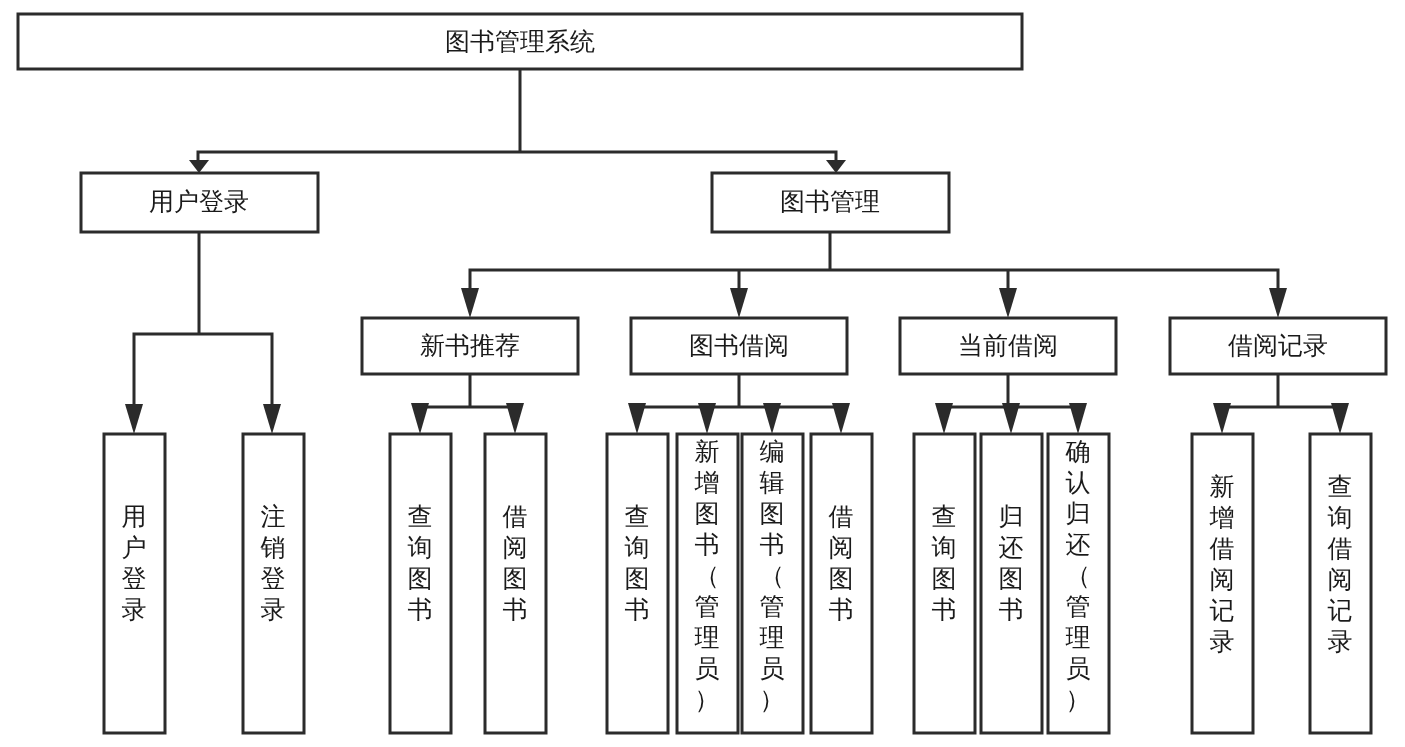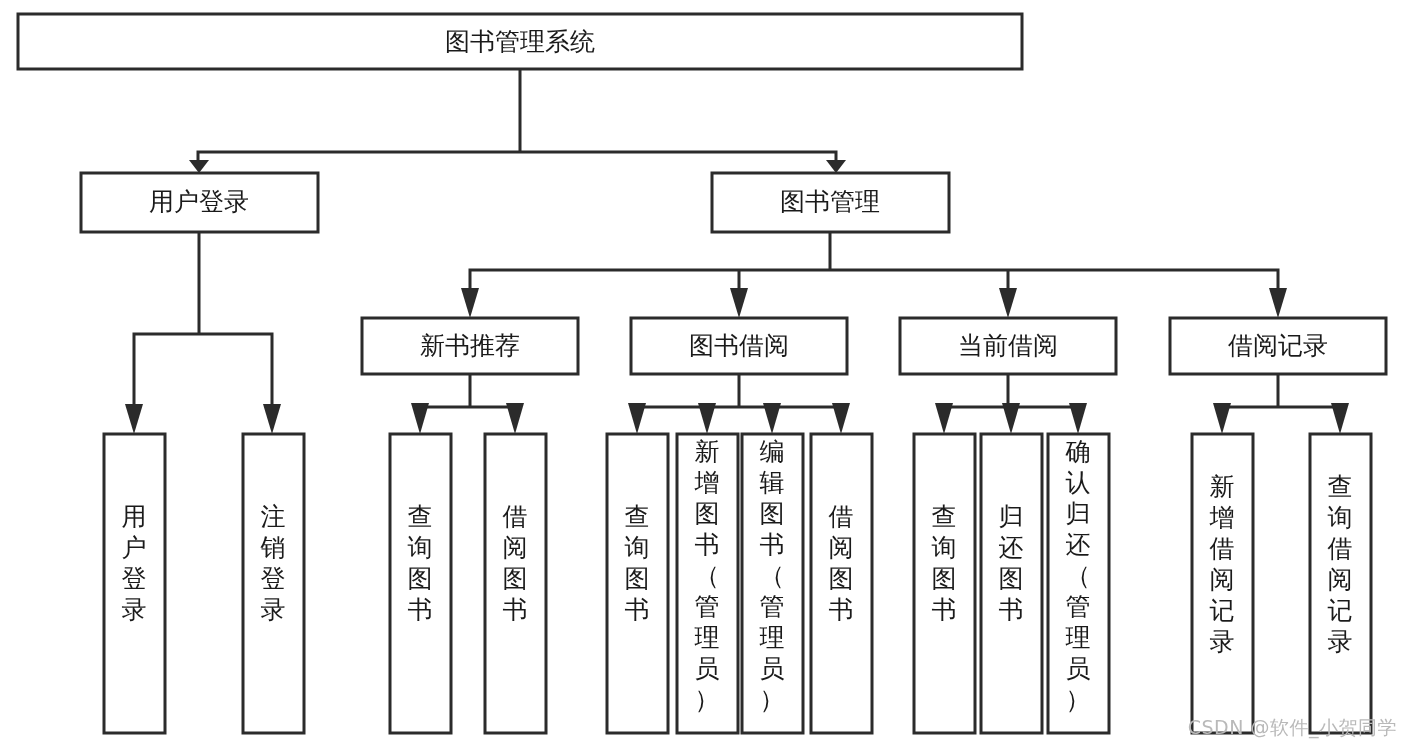--- a/index.html
+++ b/index.html
@@ -204,14 +204,13 @@
       <rect class="node-box" x="1192" y="434" width="61" height="299"></rect>
       <text class="node-label-v" x="1222" y="495"><tspan x="1222" dy="0">新</tspan><tspan x="1222" dy="31">增</tspan><tspan x="1222" dy="31">借</tspan><tspan x="1222" dy="31">阅</tspan><tspan x="1222" dy="31">记</tspan><tspan x="1222" dy="31">录</tspan></text>
     </g>
     <g>
       <rect class="node-box" x="1310" y="434" width="61" height="299"></rect>
       <text class="node-label-v" x="1340" y="495"><tspan x="1340" dy="0">查</tspan><tspan x="1340" dy="31">询</tspan><tspan x="1340" dy="31">借</tspan><tspan x="1340" dy="31">阅</tspan><tspan x="1340" dy="31">记</tspan><tspan x="1340" dy="31">录</tspan></text>
     </g>
 
   </svg>
 
-  <div class="watermark-text">CSDN @软件_小贺同学</div>
 </div>
 
 </body></html>

